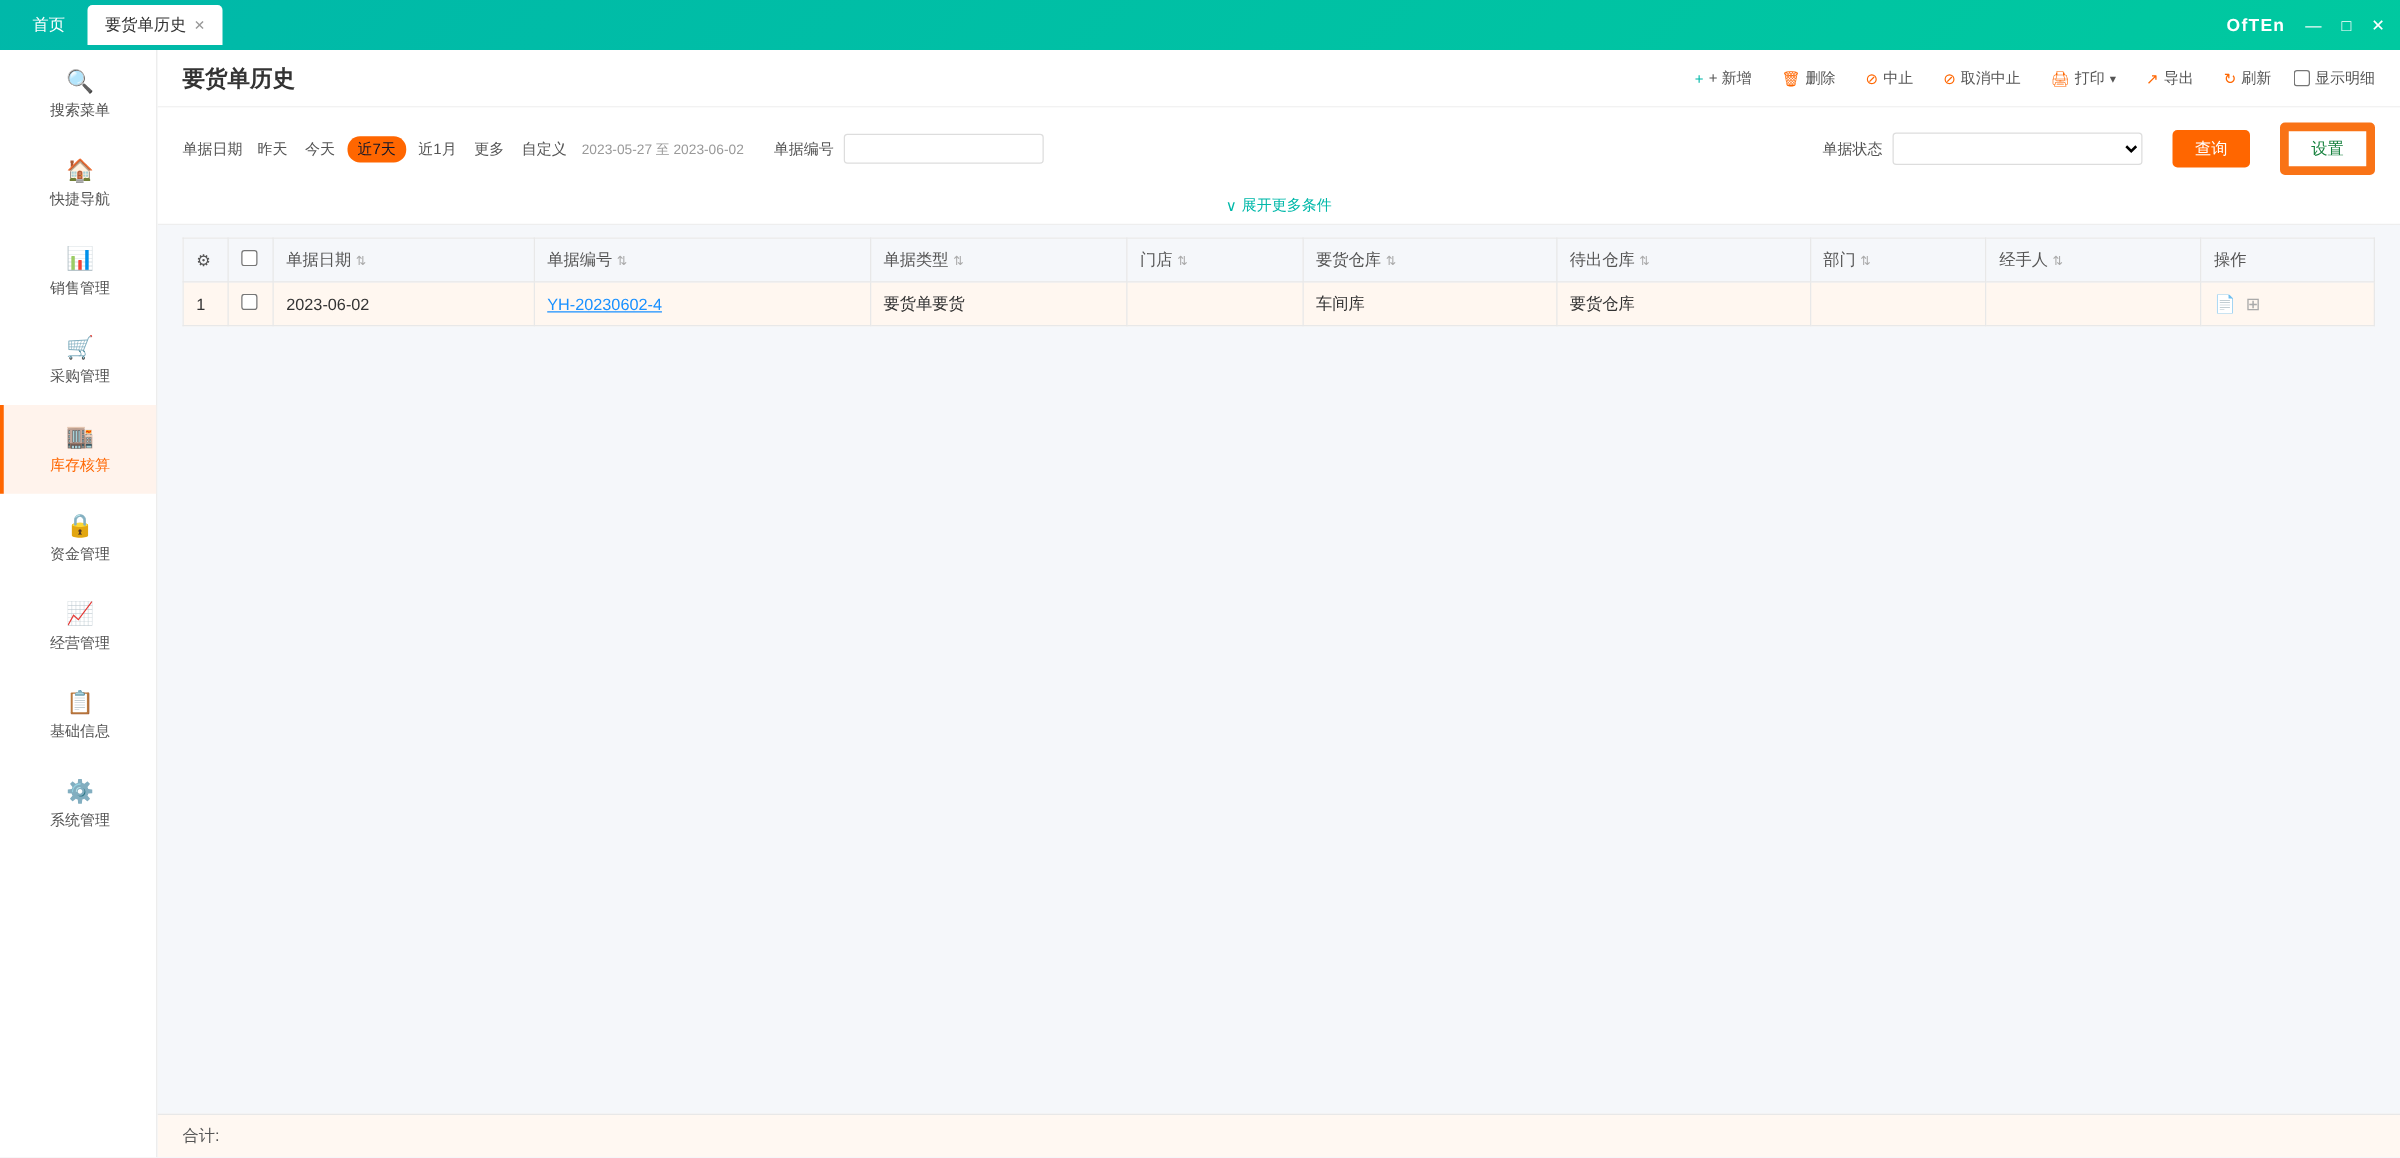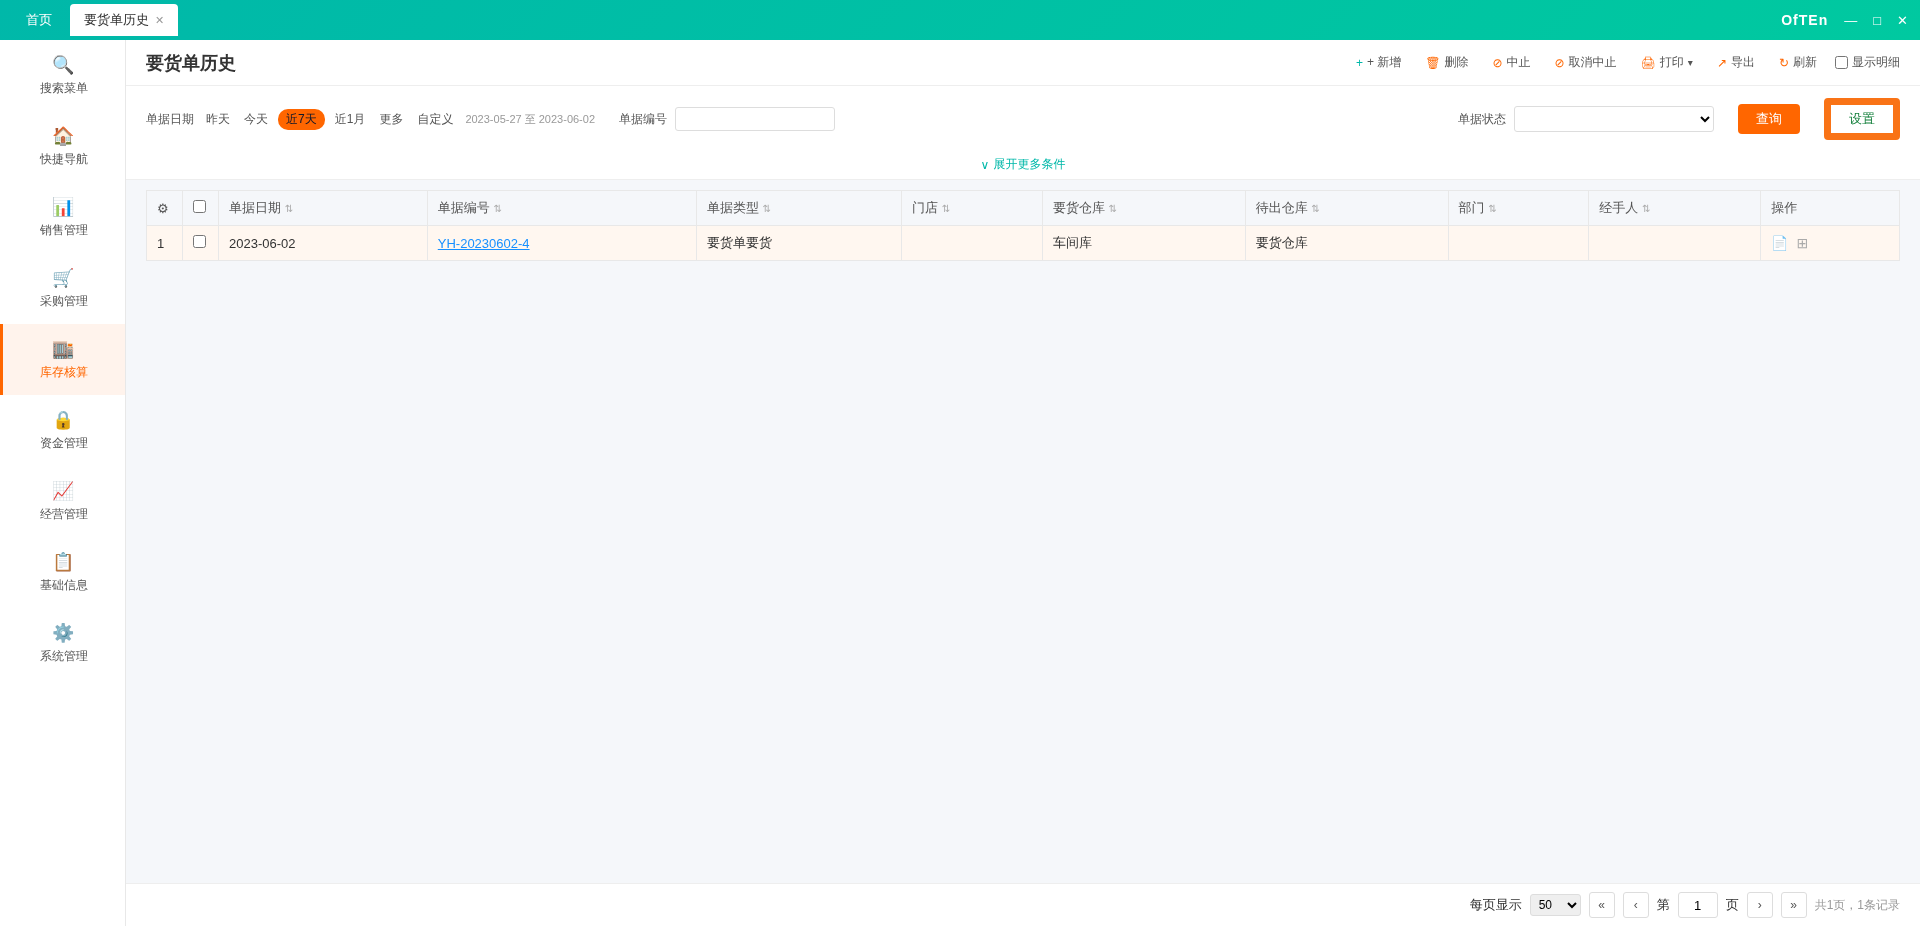--- a/index.html
+++ b/index.html
@@ -516,33 +516,19 @@
               <div class="action-icons">
                 <span class="action-icon" title="编辑">📄</span>
                 <span class="action-icon" title="更多">⊞</span>
               </div>
             </td>
           </tr>
         </tbody>
       </table>
     </div>
 
-
-    <div class="pagination-bar">
-      <span>每页显示</span>
-      <select class="page-size-select">
-        <option value="50">50</option>
-        <option value="10">10</option>
-        <option value="20">20</option>
-        <option value="100">100</option>
-      </select>
-      <div class="page-btn">«</div>
-      <div class="page-btn">‹</div>
-      <span>第</span>
-      <input type="text" class="page-input" value="1" style="">
-      <span>页</span>
-      <div class="page-btn">›</div>
-      <div class="page-btn">»</div>
-      <span class="page-info">共1页，1条记录</span>
-    </div>
+    <div class="table-footer">
+      <span>合计:</span>
+    </div>
+
 
   </div>
 </div>
 
 </body></html>

